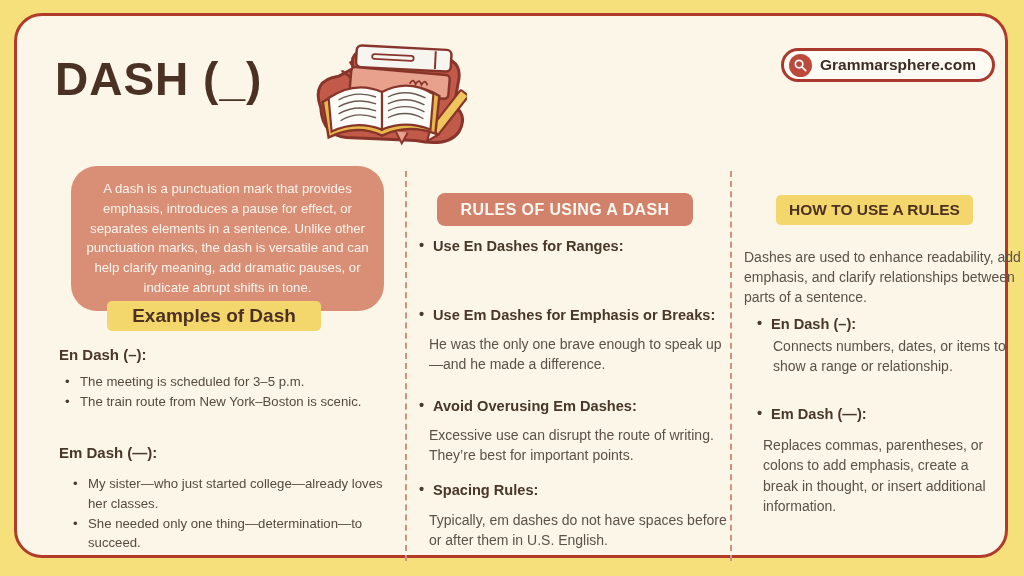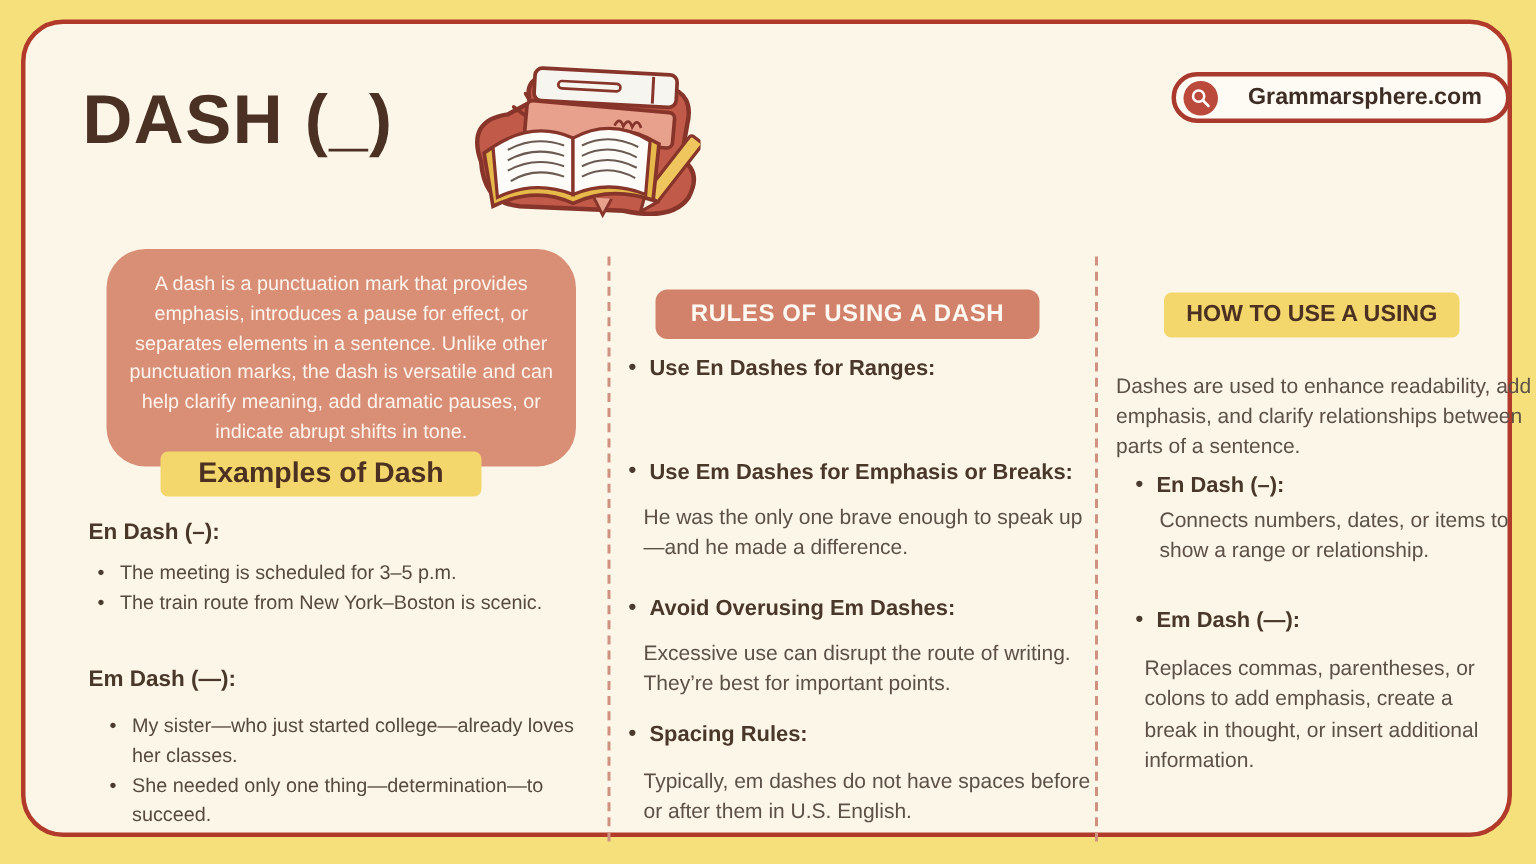--- a/index.html
+++ b/index.html
@@ -30,21 +30,21 @@
   .illustration {
     position:absolute; left:282px; top:22px;
     width:168px; height:118px;
   }
   .site-badge {
     position:absolute; left:764px; top:32px;
     height:34px; padding:0 16px 0 5px;
     background:#fdfbf4;
     border:3px solid #a9392d;
     border-radius:18px;
-    display:flex; align-items:center; gap:20px;
+    display:flex; align-items:center; gap:8px;
   }
   .badge-icon-circle {
     width:23px; height:23px; border-radius:50%;
     background:#bc4a3c;
     display:flex; align-items:center; justify-content:center;
     flex:0 0 auto;
   }
   .site-badge-label {
     font-size:15.5px; font-weight:bold; color:#3e2d24;
   }
@@ -229,21 +229,21 @@
 
     <div class="rule-title rule-title-1">Use Em Dashes for Emphasis or Breaks:</div>
     <div class="rule-body  rule-body-1">He was the only one brave enough to speak up—and he made a difference.</div>
 
     <div class="rule-title rule-title-2">Avoid Overusing Em Dashes:</div>
     <div class="rule-body  rule-body-2">Excessive use can disrupt the route of writing. They’re best for important points.</div>
 
     <div class="rule-title rule-title-3">Spacing Rules:</div>
     <div class="rule-body  rule-body-3">Typically, em dashes do not have spaces before or after them in U.S. English.</div>
 
-    <div class="usage-heading">HOW TO USE A USING</div>
+    <div class="usage-heading">HOW TO USE A RULES</div>
     <div class="usage-intro">Dashes are used to enhance readability, add emphasis, and clarify relationships between parts of a sentence.</div>
 
     <div class="usage-title usage-title-0">En Dash (–):</div>
     <div class="usage-body  usage-body-0">Connects numbers, dates, or items to show a range or relationship.</div>
 
     <div class="usage-title usage-title-1">Em Dash (—):</div>
     <div class="usage-body  usage-body-1">Replaces commas, parentheses, or colons to add emphasis, create a break in thought, or insert additional information.</div>
 
   </div>
 </div>

